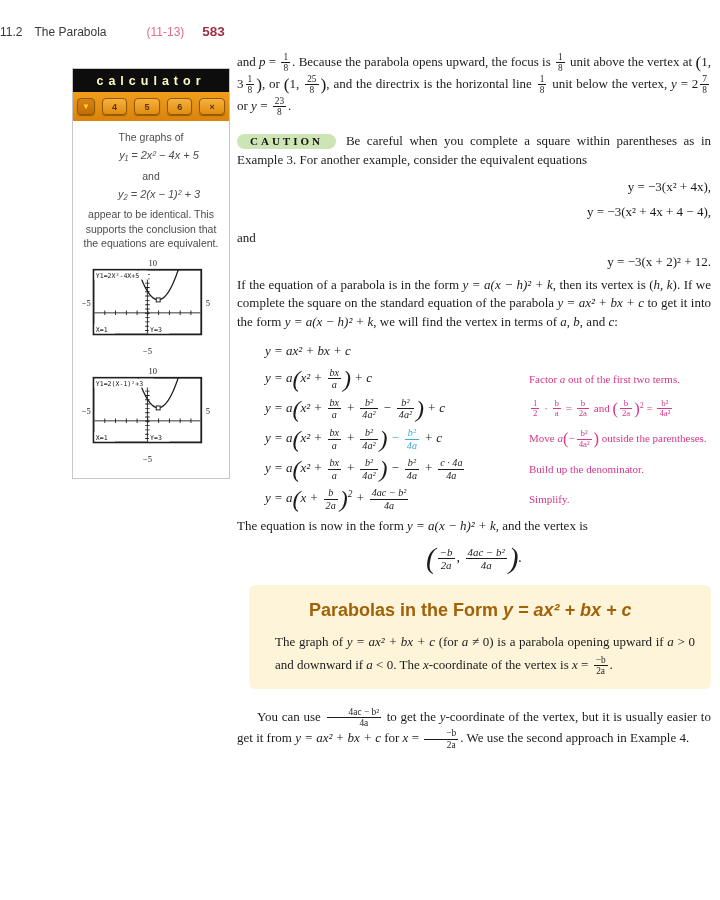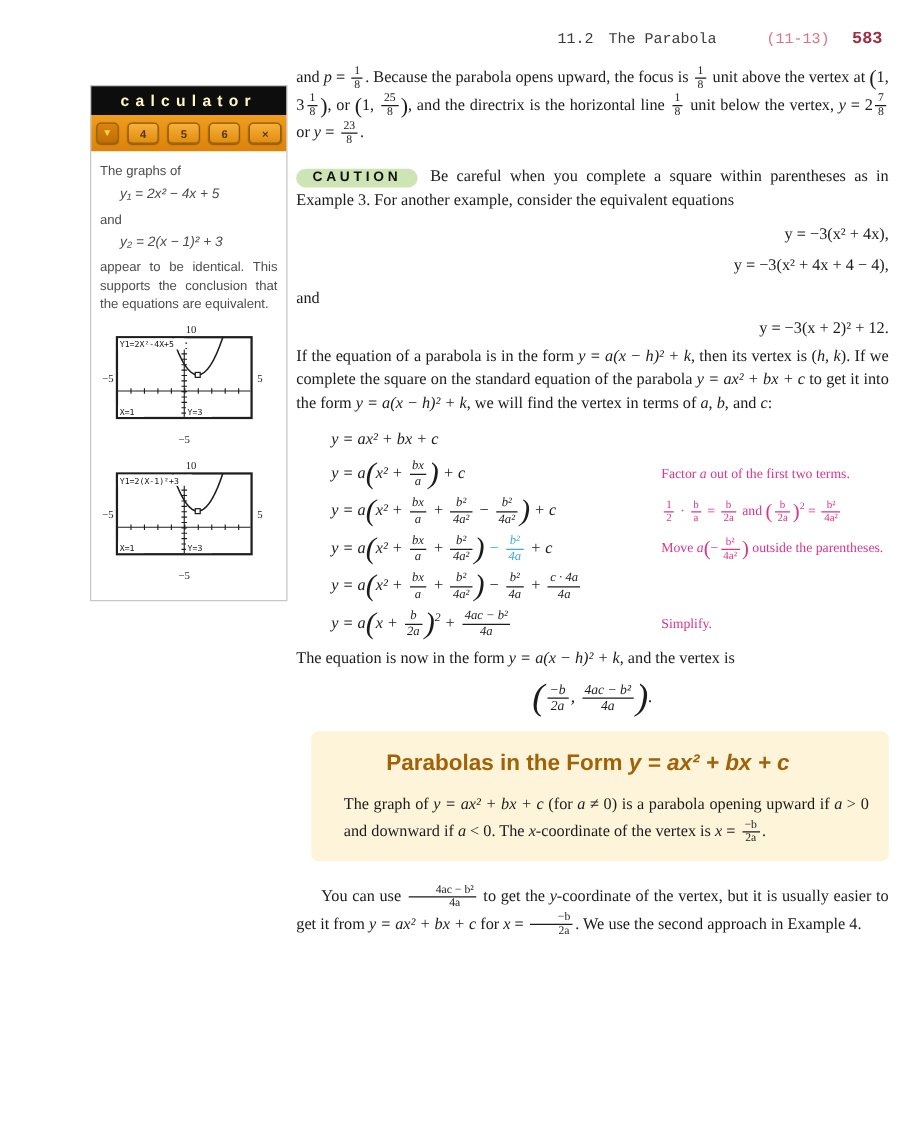--- a/index.html
+++ b/index.html
@@ -1,56 +1,56 @@
 <!DOCTYPE html>
 <html><head>
 <meta charset="utf-8">
 <style>
   html,body{margin:0;padding:0;background:#e9e9e9;}
   .page{position:relative;width:720px;height:900px;background:#ffffff;margin:0 auto;
         font-family:"Liberation Serif",serif;color:#1b1b1b;overflow:hidden;}
 
   
-  .runhead{position:absolute;top:24px;left:0;right:14px;text-align:right;
-           font-family:Liberation Mono, monospace;font-size:12px;color:#3a3a3a;}
+  .runhead{position:absolute;top:24px;left:0;right:14px;text-align:left;
+           font-family:Liberation Sans, sans-serif;font-size:12px;color:#3a3a3a;}
   .runhead .sec{margin-right:12px;}
   .runhead .range{color:#dd7186;margin-left:40px;}
   .runhead .pnum{color:#9d2f44;font-weight:bold;font-size:13.5px;margin-left:18px;}
 
   
   .sidebar{position:absolute;left:72px;top:68px;width:156px;background:#fff;
            border:1px solid #c6c6c6;font-family:"Liberation Sans",sans-serif;}
   .sb-bar{background:#0d0d0d;color:#fef9c3;font-weight:bold;font-size:12.5px;
           letter-spacing:5px;text-align:center;padding:5px 0 4px;}
   .sb-keys{background:linear-gradient(#f09d1c,#db830c);display:flex;gap:7px;
            align-items:center;justify-content:center;padding:6px 4px;}
   .key{background:linear-gradient(#f6b13c,#e18d10);border:1px solid #8f5a06;border-radius:4px;
        width:24px;height:15px;color:#59330a;font-size:9px;font-weight:bold;
        display:flex;align-items:center;justify-content:center;box-shadow:0 1px 1px rgba(0,0,0,.35);}
   .key.arrow{width:16px;background:linear-gradient(#d98410,#c06e05);color:#ffd23f;font-size:8px;}
   .sb-body{padding:9px 7px 10px;color:#4d4d4d;font-size:10.5px;line-height:1.38;}
-  .sb-body p{margin:0 0 4px;}
+  .sb-body p{margin:0 0 4px;text-align:center;}
   .sb-eq{font-style:italic;font-size:11px;margin:4px 0 5px 16px !important;}
   .sb-just{text-align:justify;}
   .graph{margin-top:8px;text-align:center;}
   .axlab{font-family:"Liberation Serif",serif;font-size:9.5px;fill:#222;}
   .trace{font-family:"DejaVu Sans Mono",monospace;font-size:7.3px;fill:#111;}
 
   
   .col{position:absolute;left:237px;top:52px;width:474px;font-size:13px;line-height:1.45;}
   .para{margin:0 0 5px;}
   .just{text-align:justify;}
   .it{font-style:italic;}
   .indent{text-indent:20px;}
 
   h2{font-family:"Liberation Sans",sans-serif;color:#2679b8;font-size:16.5px;
      margin:13px 0 7px;letter-spacing:-0.2px;}
 
   .pill{background:#cde4b5;border-radius:11px;padding:1px 13px 2px;margin-right:10px;
-        font-family:Liberation Sans, sans-serif;font-weight:bold;font-size:11px;
+        font-family:Liberation Serif, serif;font-weight:bold;font-size:11px;
         letter-spacing:3px;color:#101010;white-space:nowrap;}
   .caution-block{margin-top:14px;}
   .ceq{margin:2px 0 2px 145px;line-height:1.8;text-align:right;}
   .c-and{margin:6px 0 2px;}
 
   
   .frac{display:inline-flex;flex-direction:column;vertical-align:middle;text-align:center;
         font-size:0.78em;line-height:1.12;margin:0 2px;}
   .fn{display:block;border-bottom:1px solid currentColor;padding:0 2px;}
   .fd{display:block;padding:0 2px;}
@@ -248,20 +248,21 @@
             </span><span> + </span><span class="frac">
               <span class="fn">b²</span>
               <span class="fd">4a²</span>
             </span><span class="bigp">)</span><span> − </span><span class="frac">
               <span class="fn">b²</span>
               <span class="fd">4a</span>
             </span><span> + </span><span class="frac">
               <span class="fn">c · 4a</span>
               <span class="fd">4a</span>
             </span></div>
+          <div class="dnote"><span>Build up the denominator.</span></div>
         </div>
         <div class="drow">
           <div class="deq"><span>y = a</span><span class="bigp">(</span><span>x + </span><span class="frac">
               <span class="fn">b</span>
               <span class="fd">2a</span>
             </span><span class="bigp">)</span><span class="msup">2</span><span> + </span><span class="frac">
               <span class="fn">4ac − b²</span>
               <span class="fd">4a</span>
             </span></div>
           <div class="dnote"><span>Simplify.</span></div>

